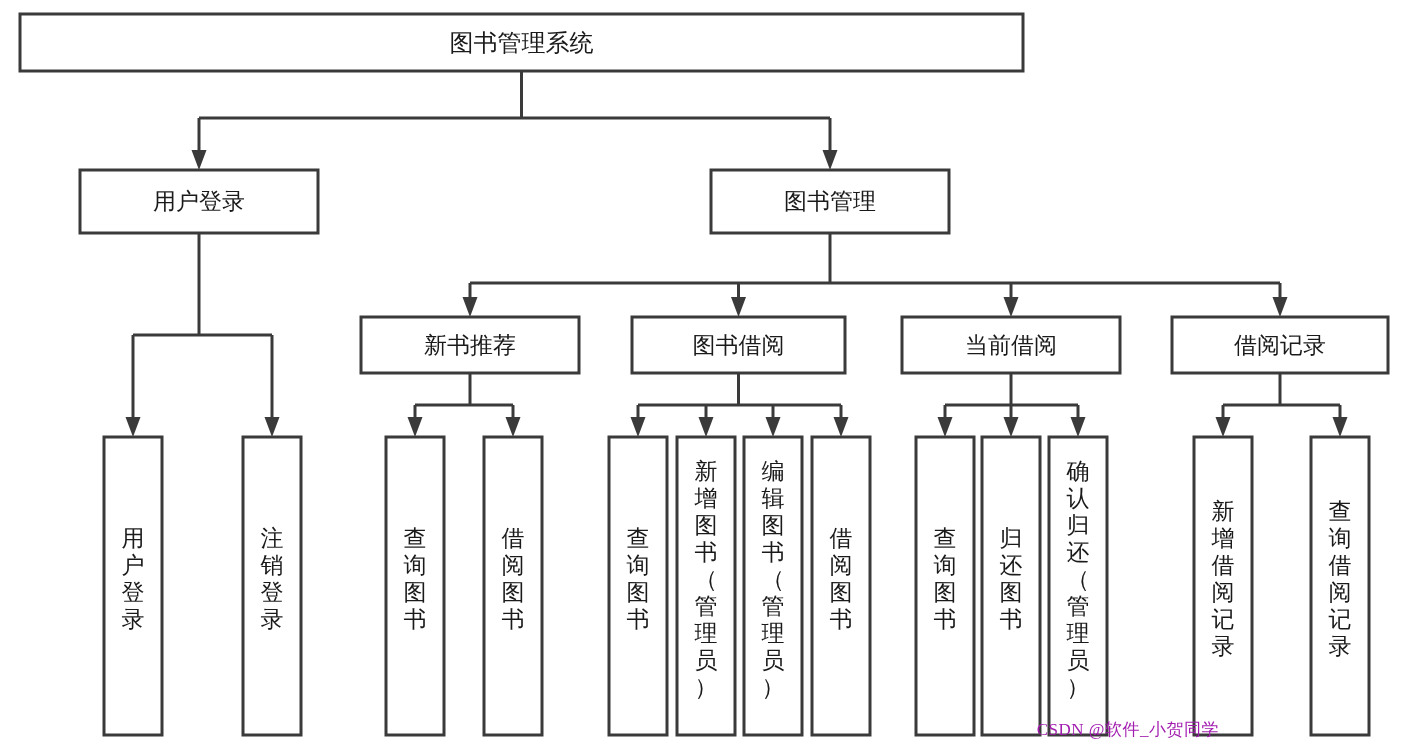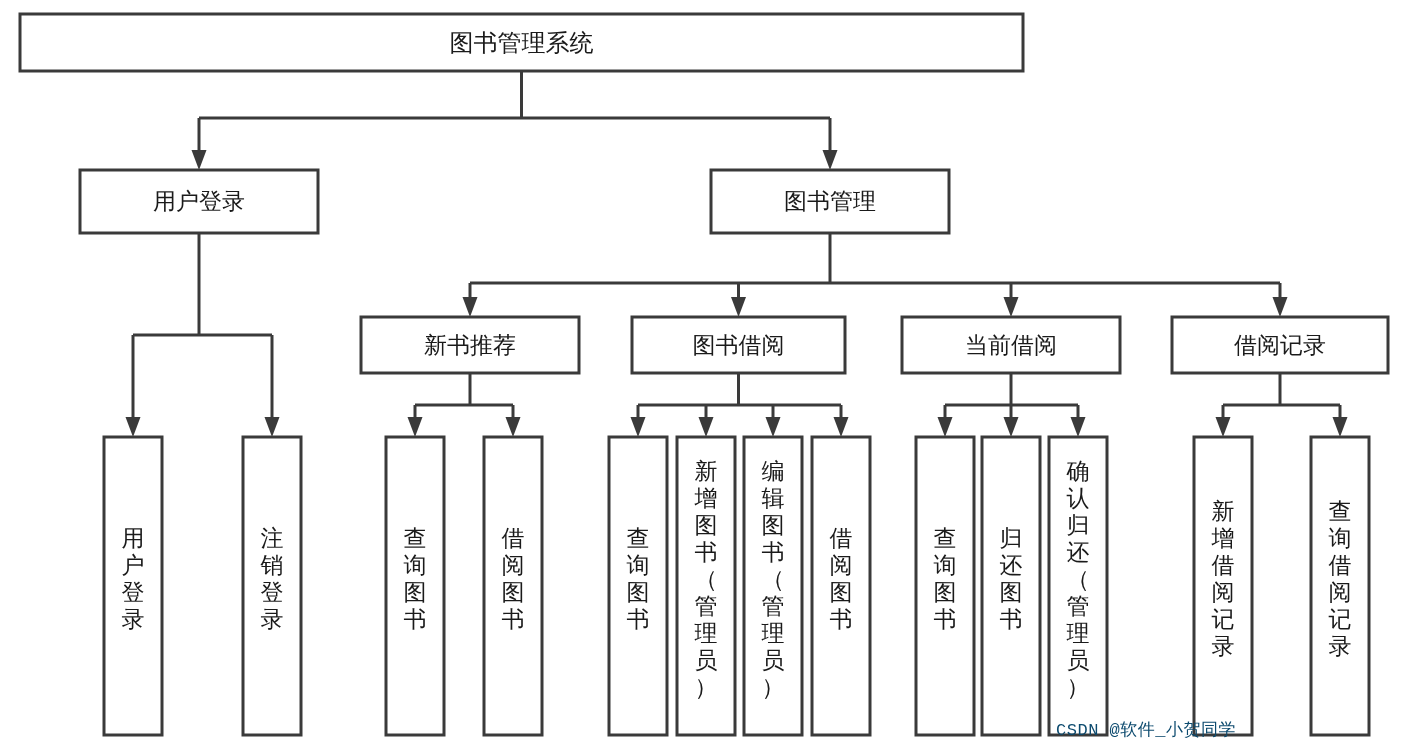--- a/index.html
+++ b/index.html
@@ -52,25 +52,25 @@
     fill: #1a1a1a;
     font-family: "DejaVu Sans", "Liberation Sans", sans-serif;
     font-size: 23px;
     text-anchor: middle;
   }
   .title-label {
     font-size: 24px;
   }
   .watermark {
     position: absolute;
-    right: 8px;
+    right: 25px;
     bottom: 6px;
-    font-family: Liberation Mono, monospace;
+    font-family: Liberation Serif, serif;
     font-size: 17px;
-    color: #0c4a6e;
+    color: #a21caf;
     letter-spacing: 0.5px;
     white-space: nowrap;
     user-select: none;
   }
 </style>
 </head>
 <body>
 
 <div id="diagram-root">
   <svg id="flowchart" viewBox="0 0 1405 747">

